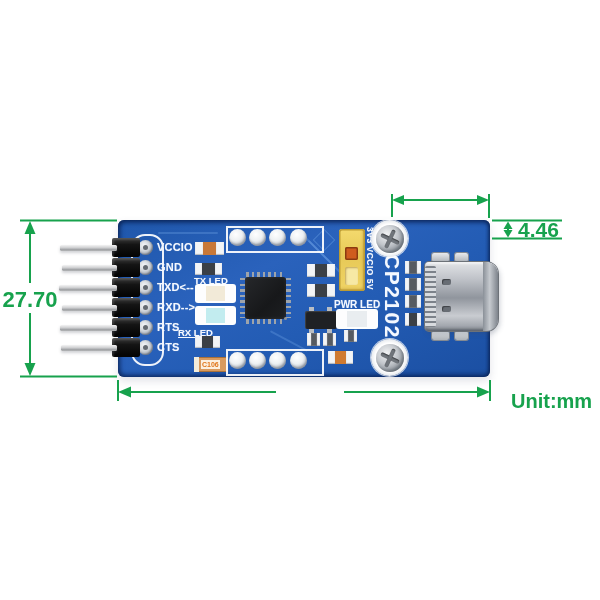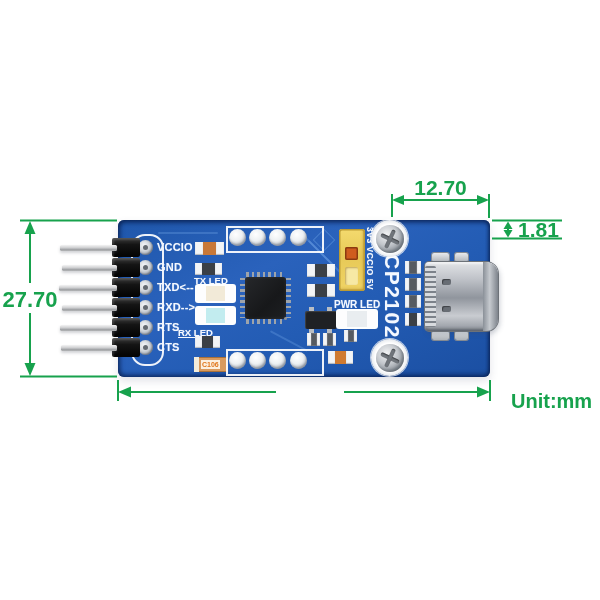--- a/index.html
+++ b/index.html
@@ -375,18 +375,17 @@
       <g>
         <line x1="492" y1="220.5" x2="562" y2="220.5"></line>
         <line x1="492" y1="238.5" x2="562" y2="238.5"></line>
         <line x1="508" y1="226" x2="508" y2="233"></line>
         <polygon points="508,221.5 503.5,229 512.5,229" stroke="none"></polygon>
         <polygon points="508,237.5 503.5,230 512.5,230" stroke="none"></polygon>
       </g>
     </g>
   </svg>
 
-  <div class="dim-text" style="left:392px;top:176px;width:97px;text-align:center;font-size:21px;">12.70</div>
-  <div class="dim-text" style="left:518px;top:218px;font-size:21px;">1.81</div>
+  <div class="dim-text" style="left:518px;top:218px;font-size:21px;">4.46</div>
   <div class="dim-text" style="left:0px;top:287px;width:60px;text-align:center;font-size:22px;">27.70</div>
   <div class="dim-text" style="left:511px;top:390px;font-size:20px;">Unit:mm</div>
 
 </div>
 
 </body></html>

